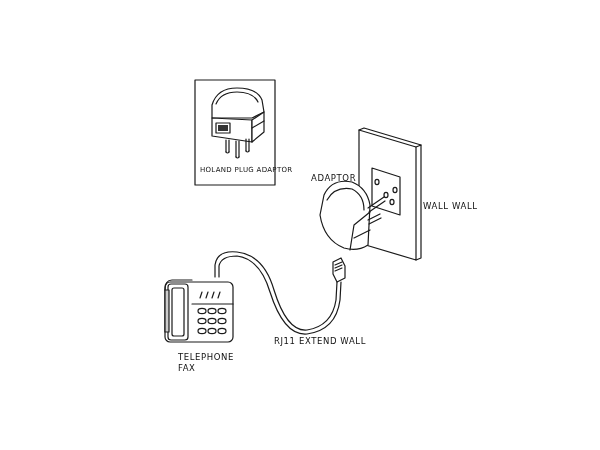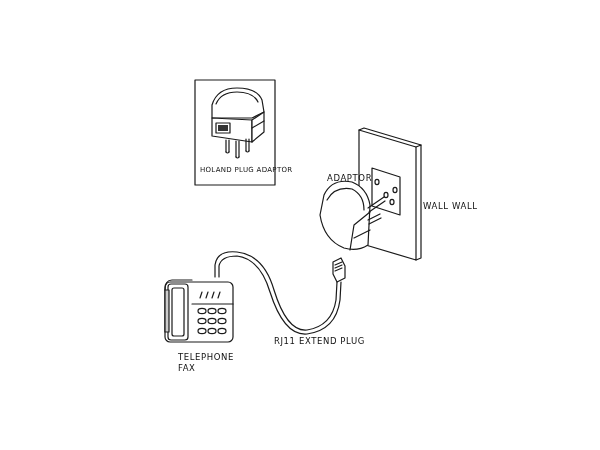--- a/index.html
+++ b/index.html
@@ -94,18 +94,18 @@
       <ellipse cx="200" cy="321" rx="4" ry="2.6"></ellipse>
       <ellipse cx="210" cy="321" rx="4" ry="2.6"></ellipse>
       <ellipse cx="220" cy="321" rx="4" ry="2.6"></ellipse>
       <ellipse cx="200" cy="331" rx="4" ry="2.6"></ellipse>
       <ellipse cx="210" cy="331" rx="4" ry="2.6"></ellipse>
       <ellipse cx="220" cy="331" rx="4" ry="2.6"></ellipse>
     </g>
   </svg>
 
   <span class="label inset-label" style="left:198px; top:165px;">HOLAND PLUG ADAPTOR</span>
-  <span class="label" style="left:309px; top:173px;margin-left:16px;">ADAPTOR</span>
+  <span class="label" style="left:309px; top:173px;">ADAPTOR</span>
   <span class="label" style="left:421px; top:201px;">WALL WALL</span>
-  <span class="label" style="left:272px; top:336px;">RJ11 EXTEND PLUG</span>
+  <span class="label" style="left:272px; top:336px;">RJ11 EXTEND WALL</span>
   <span class="label" style="left:176px; top:352px;">TELEPHONE</span>
   <span class="label" style="left:176px; top:363px;">FAX</span>
 </div>
 
 </body></html>

